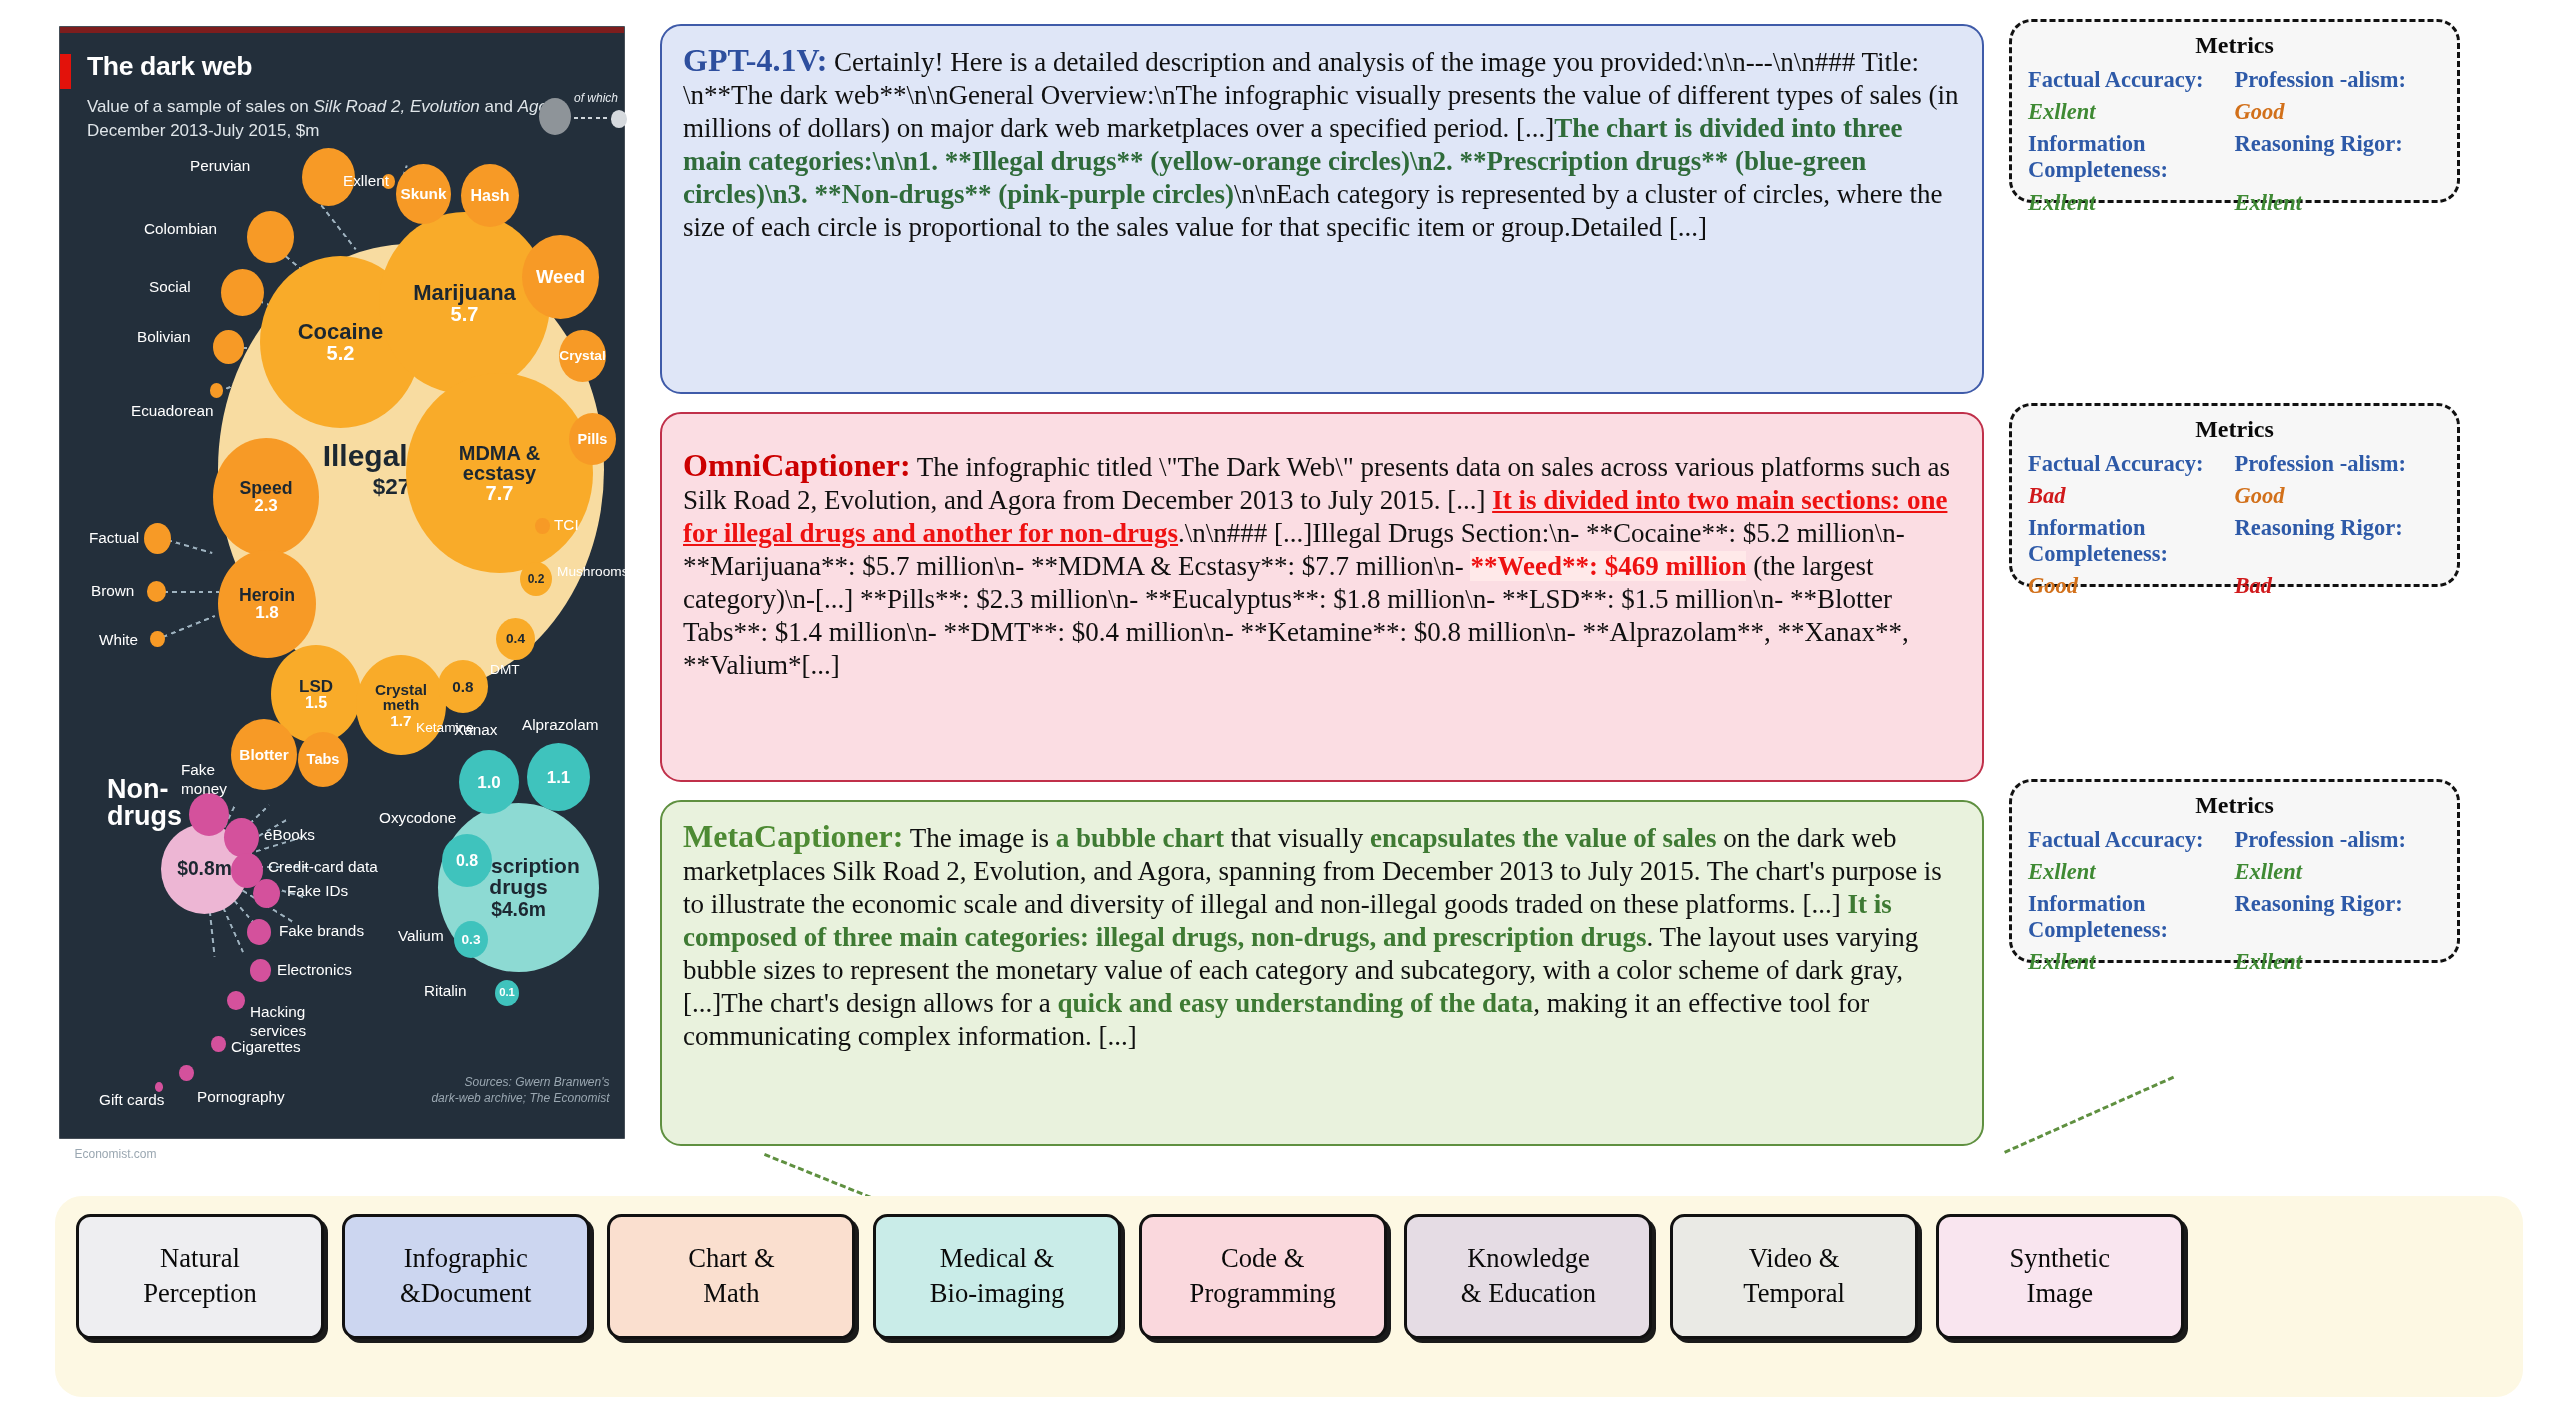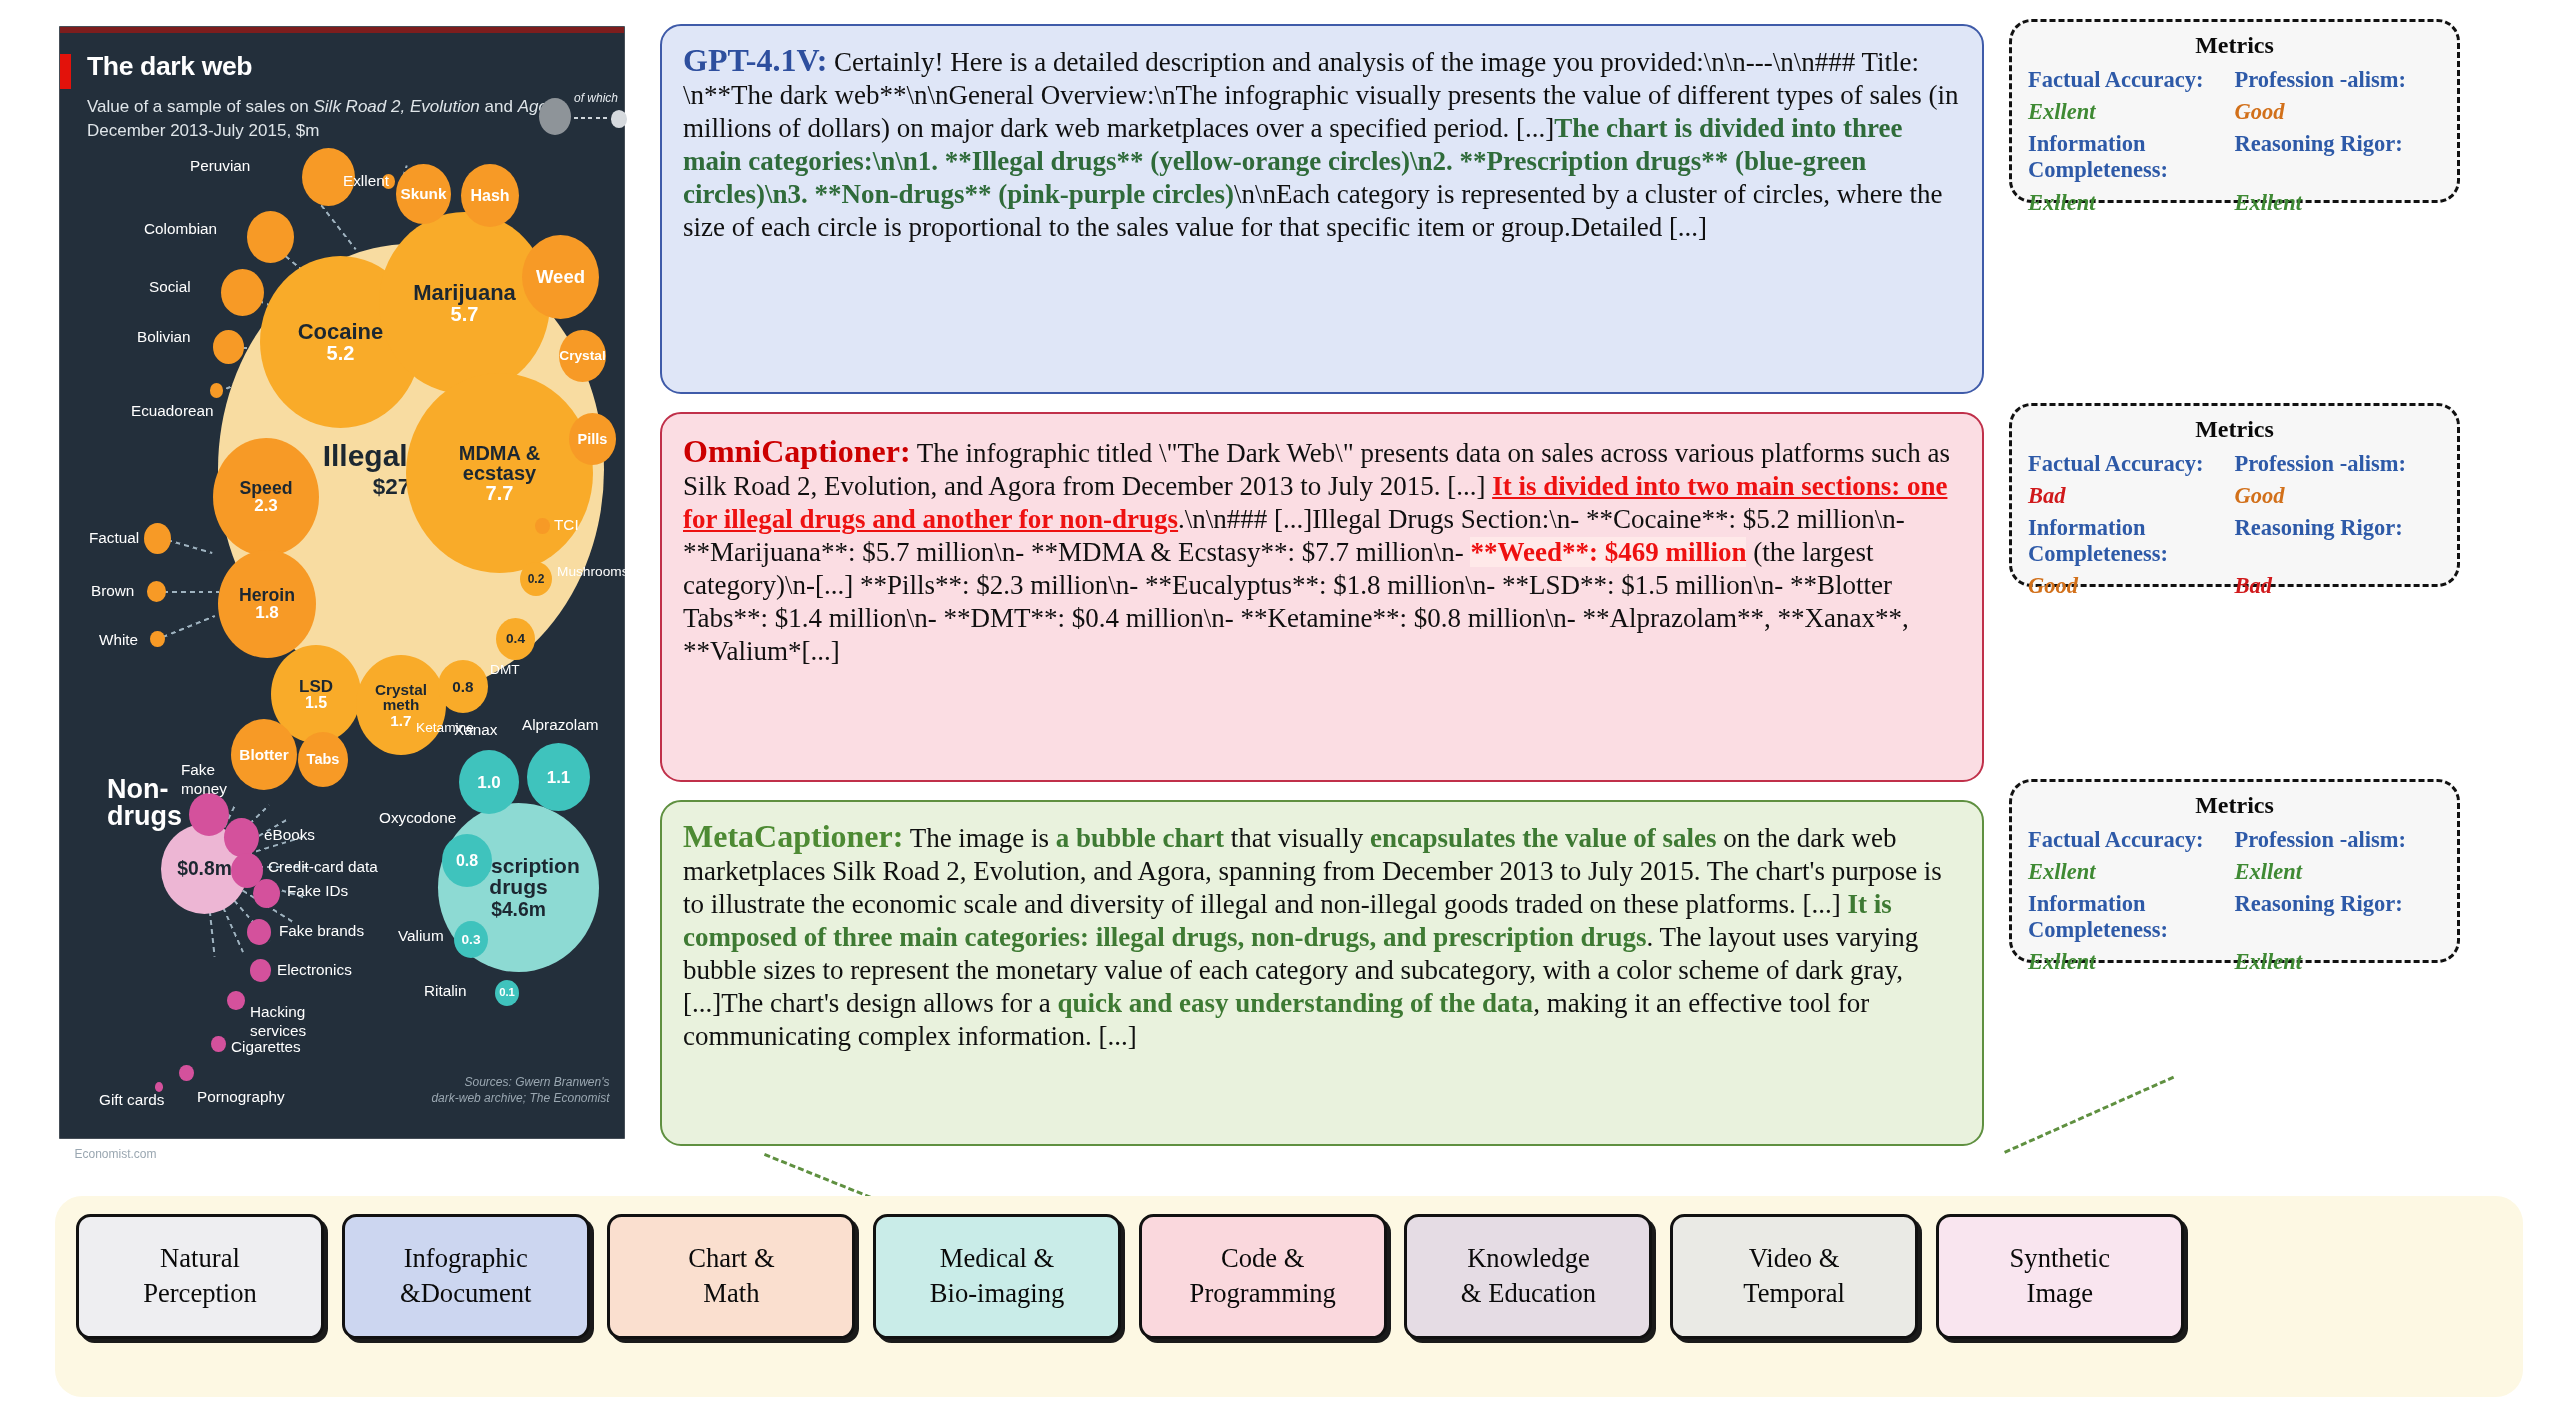--- a/index.html
+++ b/index.html
@@ -51,21 +51,21 @@
   .footsrc{position:absolute;right:14.5px;bottom:32px;color:#9aa7b1;
     font-family:"Liberation Sans",sans-serif;font-size:12px;text-align:right;line-height:16px;font-style:italic;}
   .econ{position:absolute;left:14.5px;bottom:-22.5px;color:#9aa7b1;
     font-family:"Liberation Sans",sans-serif;font-size:12px;}
 
   
   .panel{position:absolute;border-radius:21px;box-sizing:border-box;}
   .panel p{margin:0;font-size:27px;line-height:33px;color:#101010;text-align:left;}
   .tag{font-weight:bold;}
   .p-gpt{left:660px;top:24px;width:1324px;height:370px;background:#dfe6f7;border:2.4px solid #3f5ba9;padding:17.7px 21px;}
-  .p-omni{left:660px;top:412px;width:1324px;height:370px;background:#fbdde3;border:2.4px solid #c0304a;padding:21px 21px;}
+  .p-omni{left:660px;top:412px;width:1324px;height:370px;background:#fbdde3;border:2.4px solid #c0304a;padding:35px 21px;}
   .p-meta{left:660px;top:800px;width:1324px;height:346px;background:#e9f2dd;border:2.4px solid #5f9040;padding:17.7px 21px;}
   .tag-gpt{color:#2e4f9e;font-size:32px;}
   .tag-omni{color:#cc0000;font-size:32px;}
   .tag-meta{color:#4d8a33;font-size:32px;}
   .hl-green{color:#2f6b3a;font-weight:bold;}
   .hl-red{color:#ee1111;font-weight:bold;text-decoration:underline;}
   .hl-red2{color:#ee1111;font-weight:bold;}
   .hl-mgreen{color:#3e7a33;font-weight:bold;}
 
   

